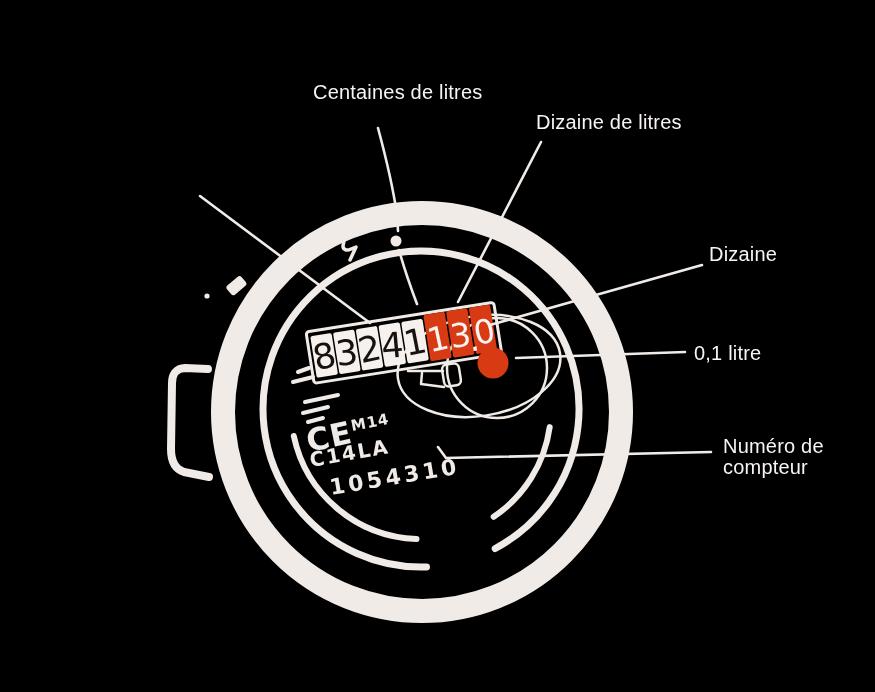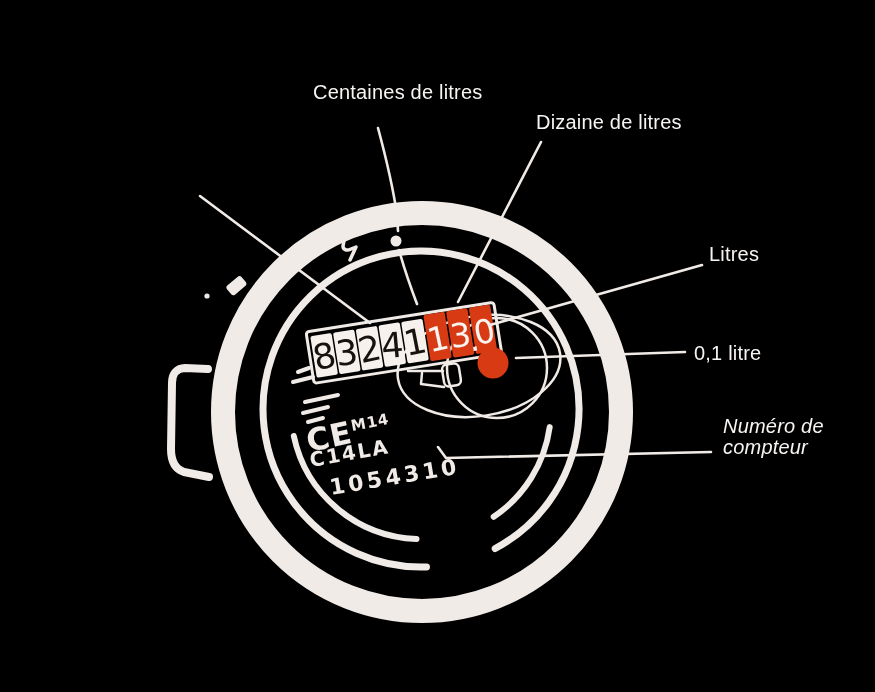--- a/index.html
+++ b/index.html
@@ -95,17 +95,17 @@
     <path d="M378,128 Q392,180 397,215 L398,231 M399,250 Q406,275 417,304" class="ink" stroke-width="2.6"></path>
     <circle cx="396" cy="241" r="5.5" class="inkfill"></circle>
     <path d="M541,142 L458,302" class="ink" stroke-width="2.6"></path>
     <path d="M702,265 L490,325" class="ink" stroke-width="2.6"></path>
     <path d="M516,358 L685,352" class="ink" stroke-width="2.6"></path>
     <path d="M711,452 L446,458 L438,447" class="ink" stroke-width="2.6"></path>
   </svg>
 
   <div class="label" style="left:313px;top:82px;">Centaines de litres</div>
   <div class="label" style="left:508px;top:112px;margin-left:28px;">Dizaine de litres</div>
-  <div class="label" style="left:709px;top:244px;">Litres</div>
+  <div class="label" style="left:709px;top:244px;">Dizaine</div>
   <div class="label" style="left:694px;top:343px;text-align:center;">0,1 litre</div>
-  <div class="label wrap" style="left:723px;top:416px;width:106px;font-style:italic;">Numéro de compteur</div>
+  <div class="label wrap" style="left:723px;top:436px;width:106px;">Numéro de compteur</div>
 
 </div>
 
 </body></html>

